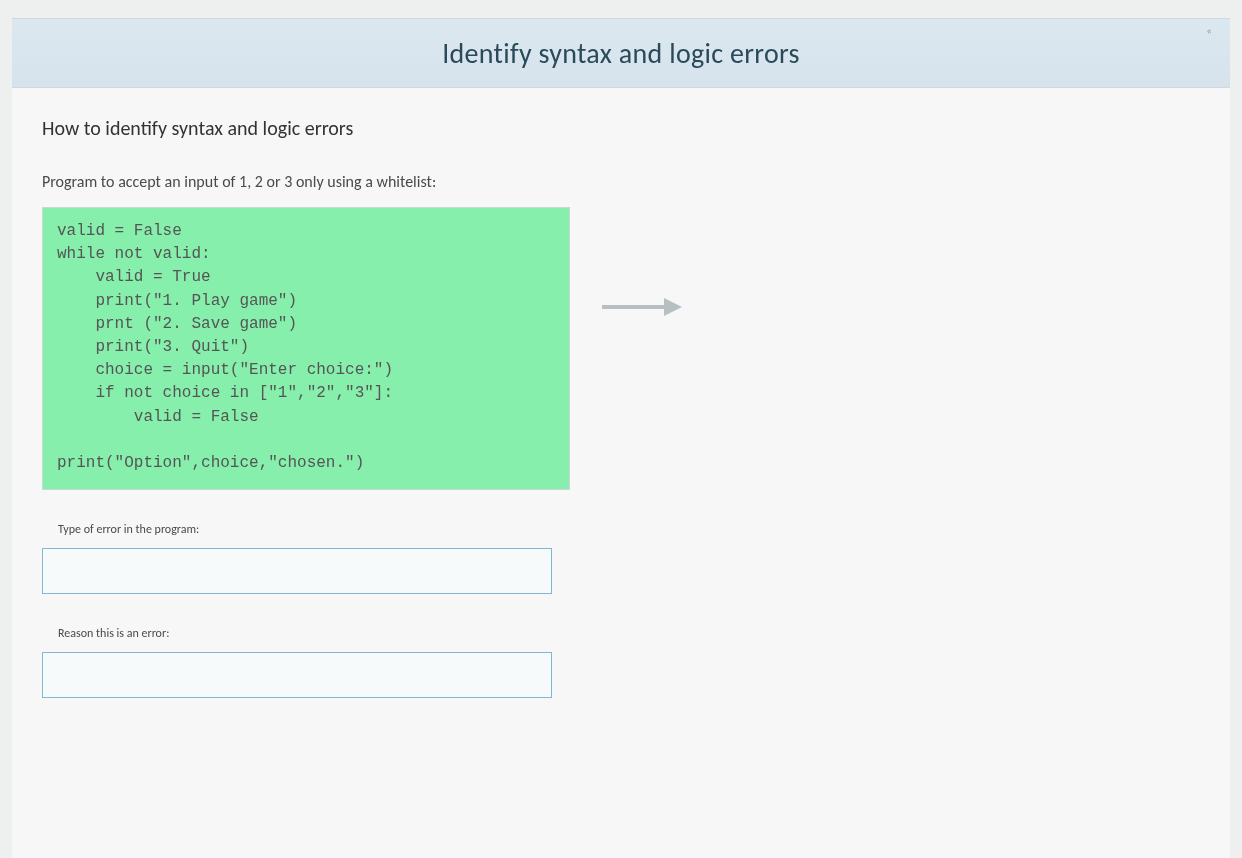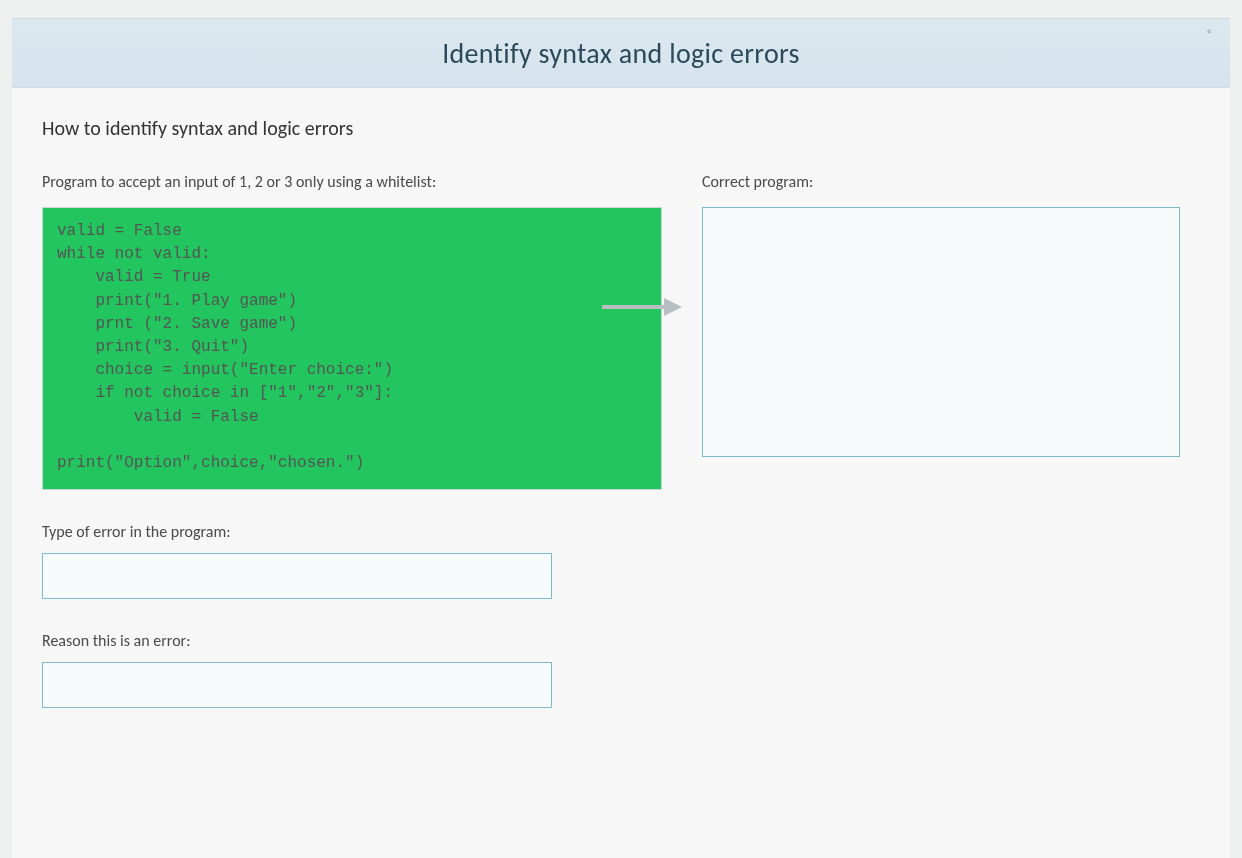--- a/index.html
+++ b/index.html
@@ -51,23 +51,23 @@
   .left-col { width: 540px; }
   .mid-col  { width: 120px; display:flex; align-items:center; justify-content:center; height: 270px; }
   .right-col{ flex: 1; padding-right: 20px; }
   .col-label {
     font-size: 16px;
     color: #4a4a4a;
     margin-bottom: 16px;
   }
   .code-box {
     border: 1px solid #c9d6db;
-    background: #22c55e;
+    background: #86efac;
     padding: 12px 14px 14px 14px;
-    width: 620px;
+    width: 528px;
   }
   .code-box pre {
     font-family: Consolas, "Courier New", monospace;
     font-size: 16px;
     line-height: 1.45;
     color: #555;
     white-space: pre;
   }
   .answer-box {
     border: 1px solid #7fb8cf;
@@ -95,23 +95,24 @@
   .arrow .head {
     position: absolute;
     right: 0; top: -2px;
     width: 0; height: 0;
     border-left: 18px solid #b8bfc3;
     border-top: 9px solid transparent;
     border-bottom: 9px solid transparent;
   }
   .field-block { margin-top: 32px; }
   .field-label {
-    font-size: 16px;
+    font-size: 12px;
     color: #4a4a4a;
     margin-bottom: 12px;
+    margin-left: 16px;
   }
   .text-input {
     border: 1px solid #7fb8cf;
     background: #f7fafb;
     width: 510px;
     height: 46px;
     padding: 6px 10px;
     font-size: 16px;
     color: #333;
     outline: none;
@@ -157,24 +158,20 @@
         </div>
       </div>
 
       <div class="mid-col">
         <div class="arrow">
           <div class="shaft"></div>
           <div class="head"></div>
         </div>
       </div>
 
-      <div class="right-col">
-        <div class="col-label">Correct program:</div>
-        <textarea class="answer-box" style=""></textarea>
-      </div>
 
     </div>
 
     <div class="field-block">
       <div class="field-label">Type of error in the program:</div>
       <input type="text" class="text-input" style="">
     </div>
 
     <div class="field-block">
       <div class="field-label">Reason this is an error:</div>

